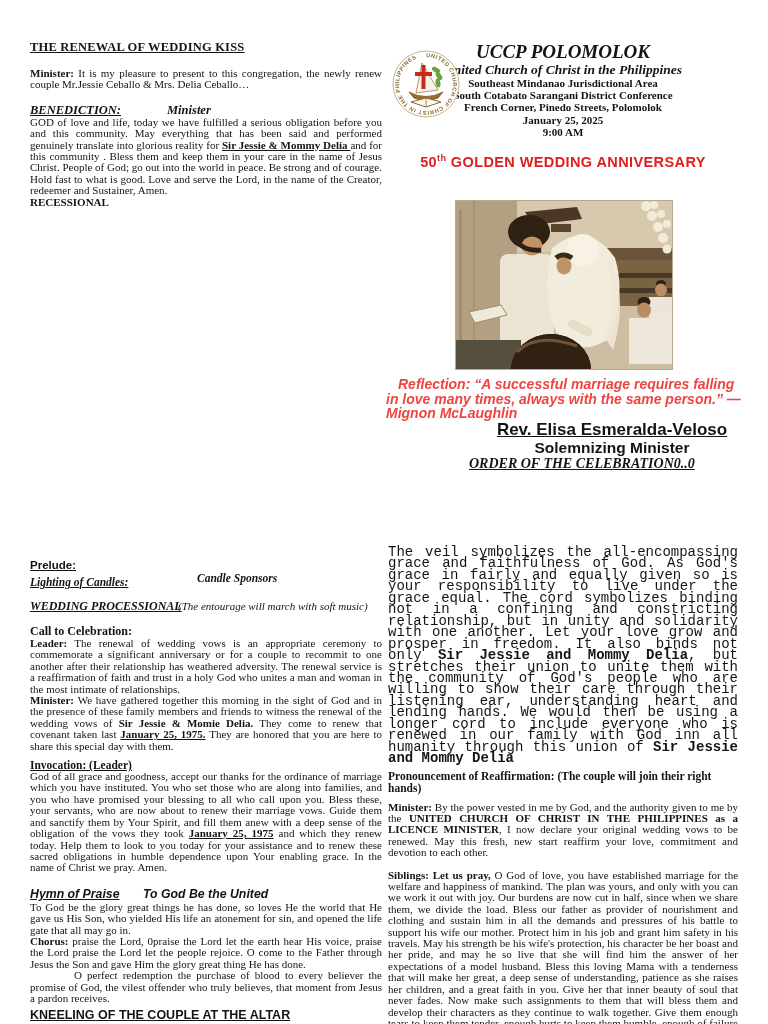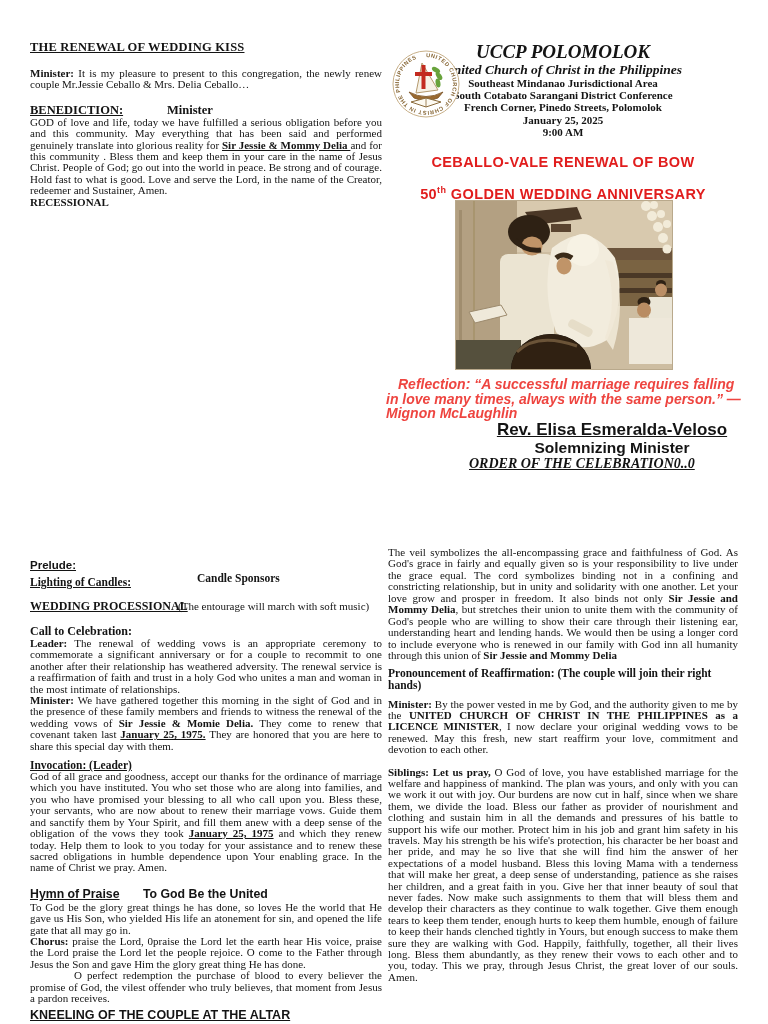--- a/index.html
+++ b/index.html
@@ -7,23 +7,23 @@
         font-family:"Liberation Serif",serif;color:var(--ink,#121212);margin-top:16px;}
   .abs{position:absolute;}
   .serif{font-family:"Liberation Serif",serif;}
   .sans{font-family:"Liberation Sans",sans-serif;}
   .b{font-weight:700;}
   .u{text-decoration:underline;}
   .i{font-style:italic;}
   .red{color:var(--accent_red,#e11d1d);}
   .just{text-align:justify;}
   .body-text{font-size:11px;line-height:11.4px;margin:0;}
-  .sans-body{font-family:Liberation Serif, serif;font-size:11px;line-height:11.45px;margin:0;}
+  .sans-body{font-family:Liberation Mono, monospace;font-size:14px;line-height:11.45px;margin:0;}
   .h-label{font-size:12.5px;line-height:13px;}
-  .row{position:relative;}
+  .row{position:relative;font-style:italic;}
   .tab{position:absolute;top:0;}
   
   .lt-title{font-size:12.5px;line-height:14px;letter-spacing:.2px;}
   
   .header{text-align:center;}
   .org{font-size:19px;line-height:20px;}
   .orgfull{font-size:13.5px;line-height:15px;}
   .hline{font-size:11px;line-height:12.2px;}
   .event{font-size:14.5px;line-height:15px;letter-spacing:.4px;margin-top:17px;}
   .anniv{font-size:14.5px;line-height:15px;letter-spacing:.4px;margin-top:13px;}
@@ -88,21 +88,20 @@
         <line x1="34" y1="48" x2="34" y2="57" stroke="#8a6a3a" stroke-width="0.8"></line>
       </g>
     </svg>
     <div class="org serif b i">UCCP POLOMOLOK</div>
     <div class="orgfull serif b i">United Church of Christ in the Philippines</div>
     <div class="hline serif b">Southeast Mindanao Jurisdictional Area</div>
     <div class="hline serif b">South Cotabato Sarangani District Conference</div>
     <div class="hline serif b">French Corner, Pinedo Streets, Polomolok</div>
     <div class="hline serif b">January 25, 2025</div>
     <div class="hline serif b">9:00 AM</div>
-    <div class="event sans b red">CEBALLO-VALE RENEWAL OF BOW</div>
     <div class="anniv sans b red"><span>50</span><sup>th</sup><span> GOLDEN WEDDING ANNIVERSARY</span></div>
   </section>
 
   <svg class="photo" viewBox="0 0 218 170" aria-hidden="true">
     <rect x="0" y="0" width="218" height="170" fill="#cdbda1"></rect>
     <rect x="0" y="0" width="62" height="170" fill="#b3a082"></rect>
     <rect x="4" y="10" width="3" height="150" fill="#a08d6e"></rect>
       <rect x="18" y="0" width="2" height="170" fill="#a8956f"></rect>
     <rect x="62" y="0" width="156" height="52" fill="#d8c9ae"></rect>
     <rect x="150" y="48" width="68" height="12" fill="#6b543c"></rect>

